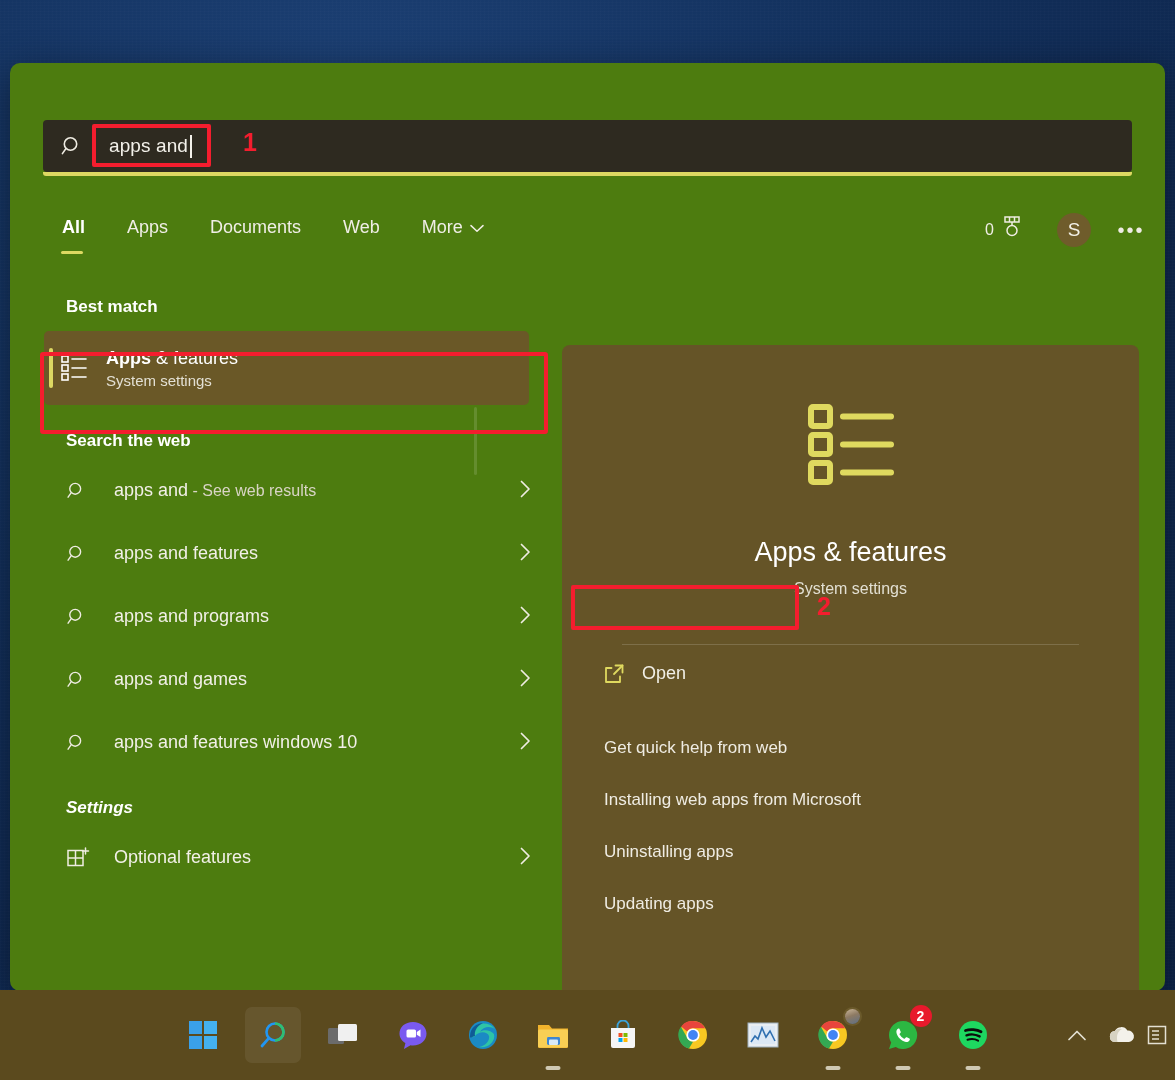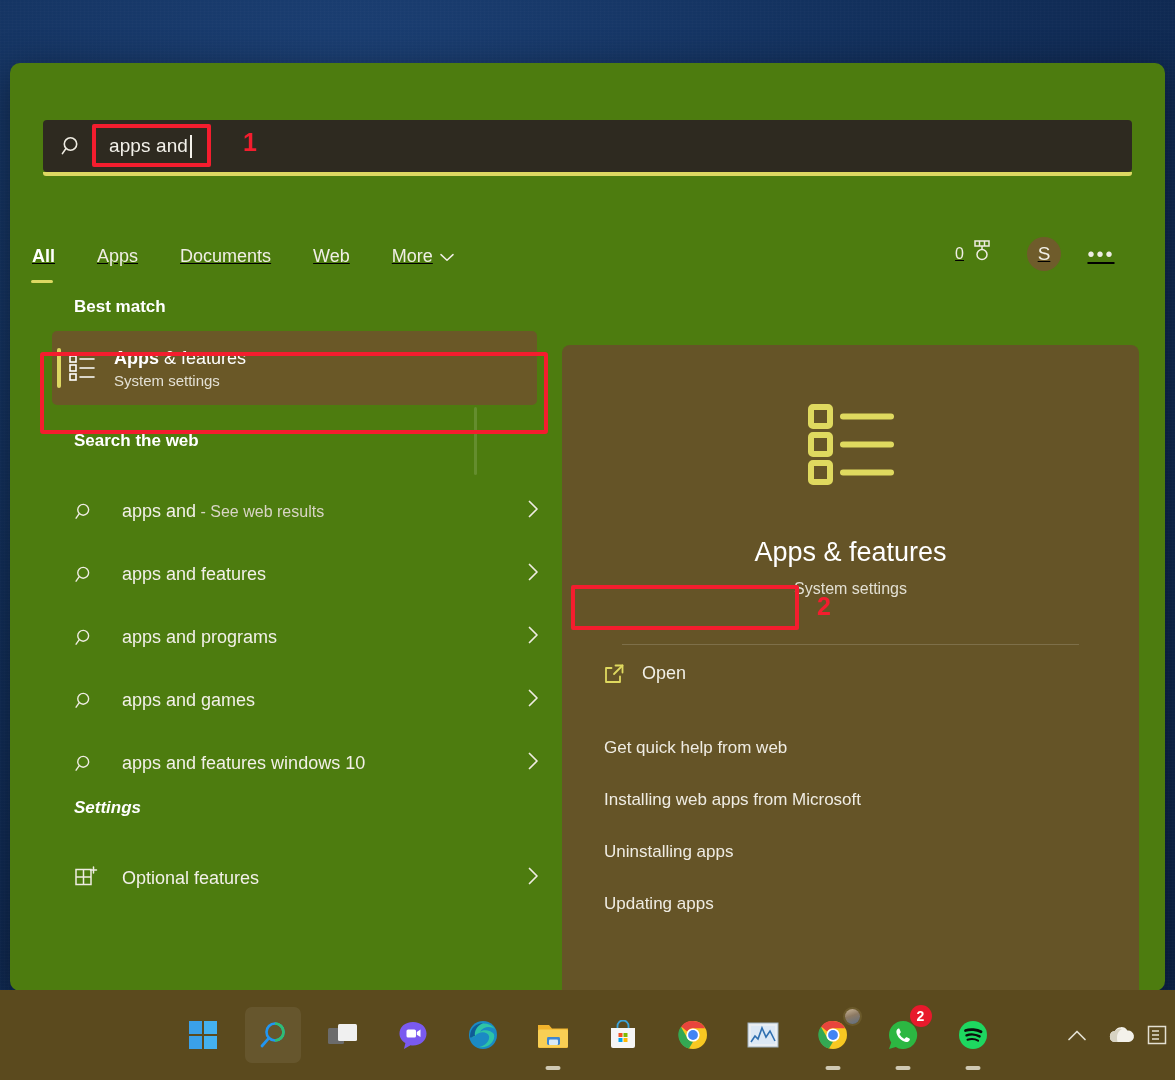--- a/index.html
+++ b/index.html
@@ -72,23 +72,23 @@
     border: 4px solid #f41d2e; border-radius: 2px;
     pointer-events: none; z-index: 40;
   }
   .ann-num-1 {
     position: absolute; left: 243px; top: 128px;
     color: #f41d2e; font-size: 25px; font-weight: bold; z-index: 40;
   }
 
   
   .tabs {
-    position: absolute; left: 20px; top: 150px;
+    position: absolute; left: 50px; top: 150px;
     width: 1089px; height: 58px;
-    display: flex; align-items: flex-end; text-decoration: underline;
+    display: flex; align-items: flex-start;
   }
   .tab {
     position: relative;
     color: #f0eee6; font-size: 18px;
     padding: 4px 2px; margin-right: 38px;
     cursor: default; white-space: nowrap;
     display: flex; align-items: center; gap: 7px;
   }
   .tab.active { color: #ffffff; font-weight: bold; }
   .tab.active::after {
@@ -108,21 +108,21 @@
     font-size: 19px; margin-left: 34px;
   }
   .ellipsis-btn {
     width: 36px; height: 34px; margin-left: 22px;
     display: flex; align-items: center; justify-content: center;
     color: #eeece4; font-size: 20px; letter-spacing: 2px;
   }
 
   
   .results-left {
-    position: absolute; left: 12px; top: 222px;
+    position: absolute; left: 4px; top: 222px;
     width: 545px; height: 706px;
   }
   .section-head {
     color: #ffffff; font-size: 17px; font-weight: bold;
     padding: 12px 0 8px 52px;
   }
   .best-row {
     position: relative;
     margin: 6px 30px 0 30px;
     height: 74px;
@@ -142,21 +142,21 @@
   
   .ann-box-best {
     position: absolute; left: 40px; top: 352px;
     width: 508px; height: 82px;
     border: 4px solid #f41d2e; border-radius: 3px;
     pointer-events: none; z-index: 40;
   }
 
   .list-row {
     height: 63px;
-    display: flex; align-items: flex-end;
+    display: flex; align-items: center;
     padding: 0 28px 0 52px;
     color: #f2f0e8;
   }
   .row-ico { width: 48px; display:flex; align-items:center; }
   .row-label { font-size: 18px; white-space: nowrap; }
   .row-label b { font-weight: normal; }
   .row-label .muted { color: #d9d5c6; font-size: 16px; }
   .row-chev { margin-left: auto; color: #efece2; }
 
   .scroll-thumb {

